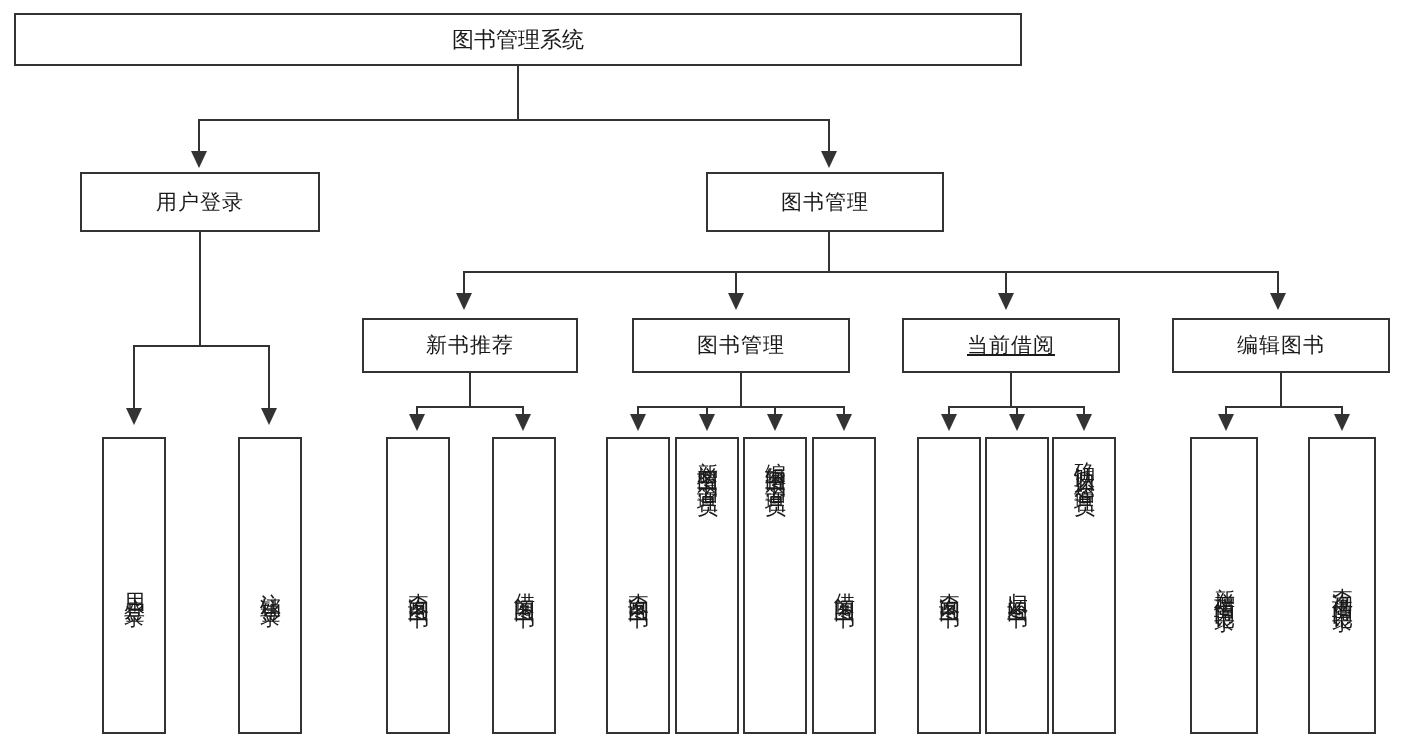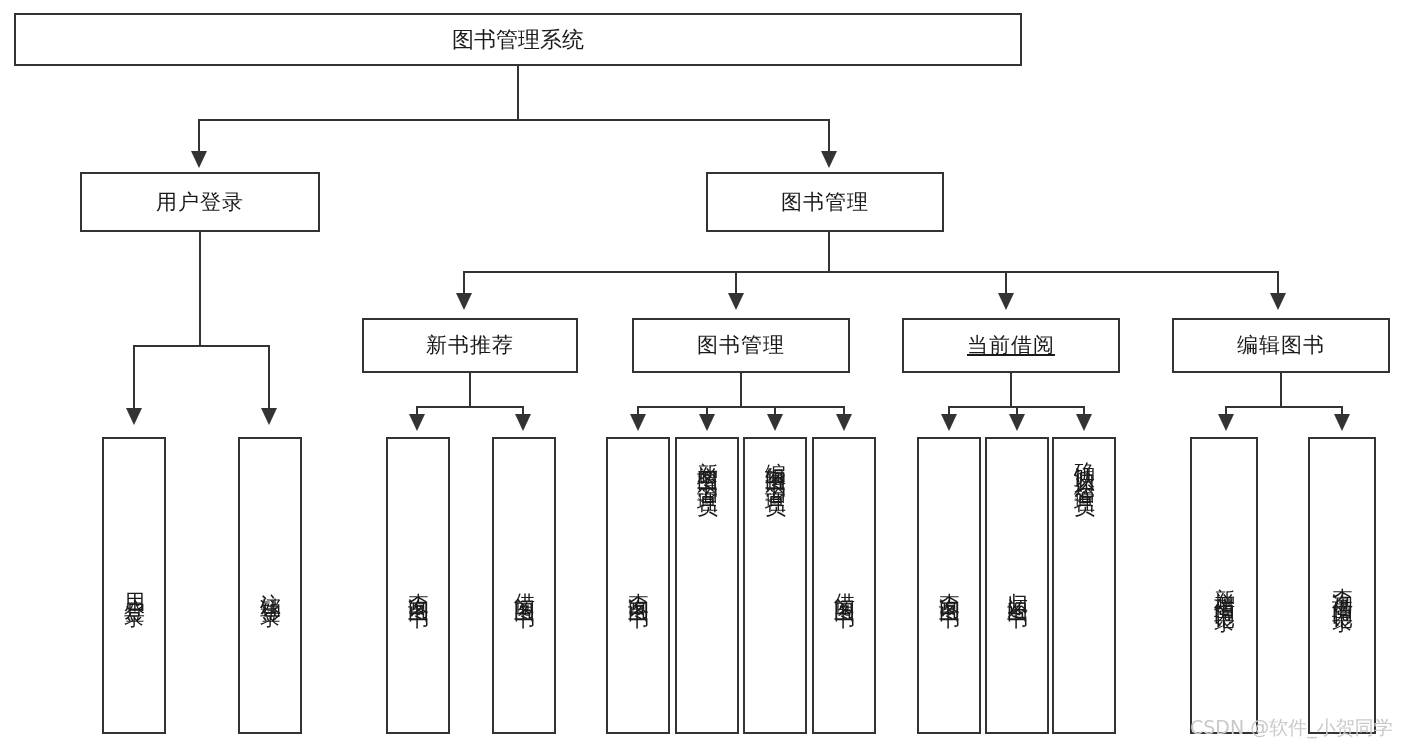--- a/index.html
+++ b/index.html
@@ -195,15 +195,14 @@
     <span class="vlabel">确认归还（管理员）</span>
   </div>
 
   <div class="node v" style="left:1190px; top:437px; width:68px; height:297px;">
     <span class="vlabel">新增借阅记录</span>
   </div>
   <div class="node v" style="left:1308px; top:437px; width:68px; height:297px;">
     <span class="vlabel">查询借阅记录</span>
   </div>
 
-  <div class="watermark" style="left:1190px; top:715px;">CSDN @软件_小贺同学</div>
 
 </div>
 
 </body></html>

